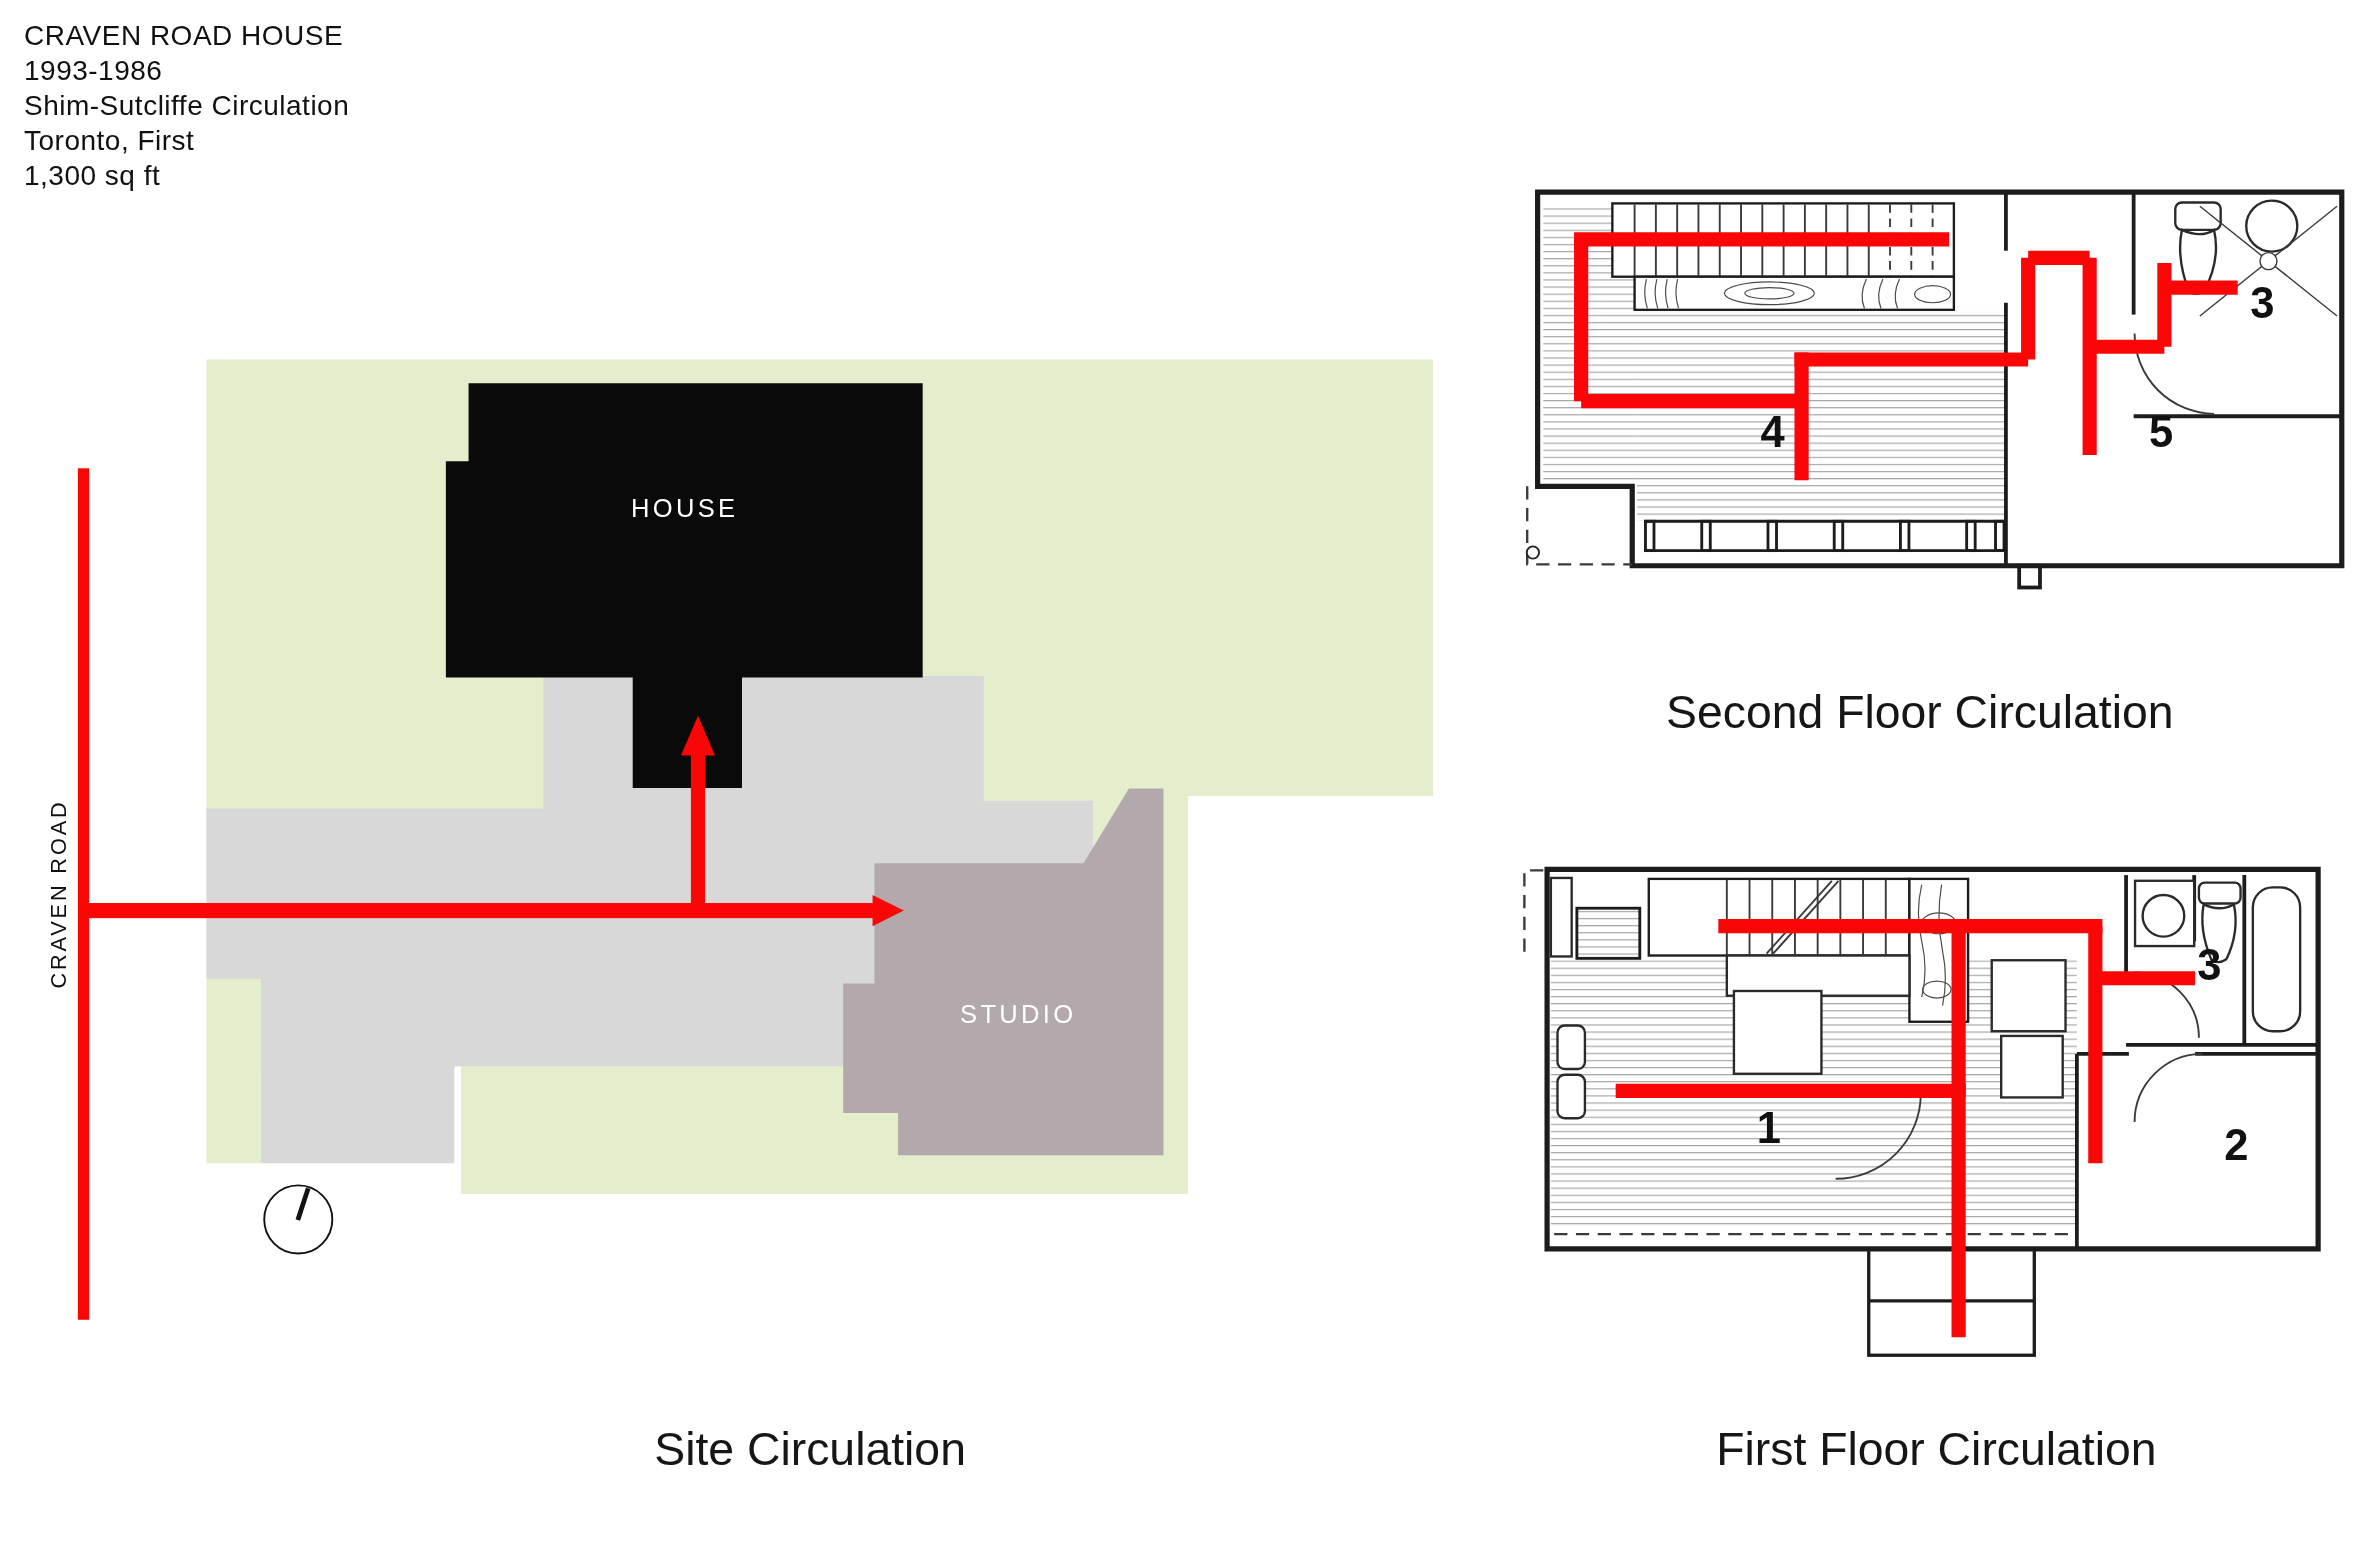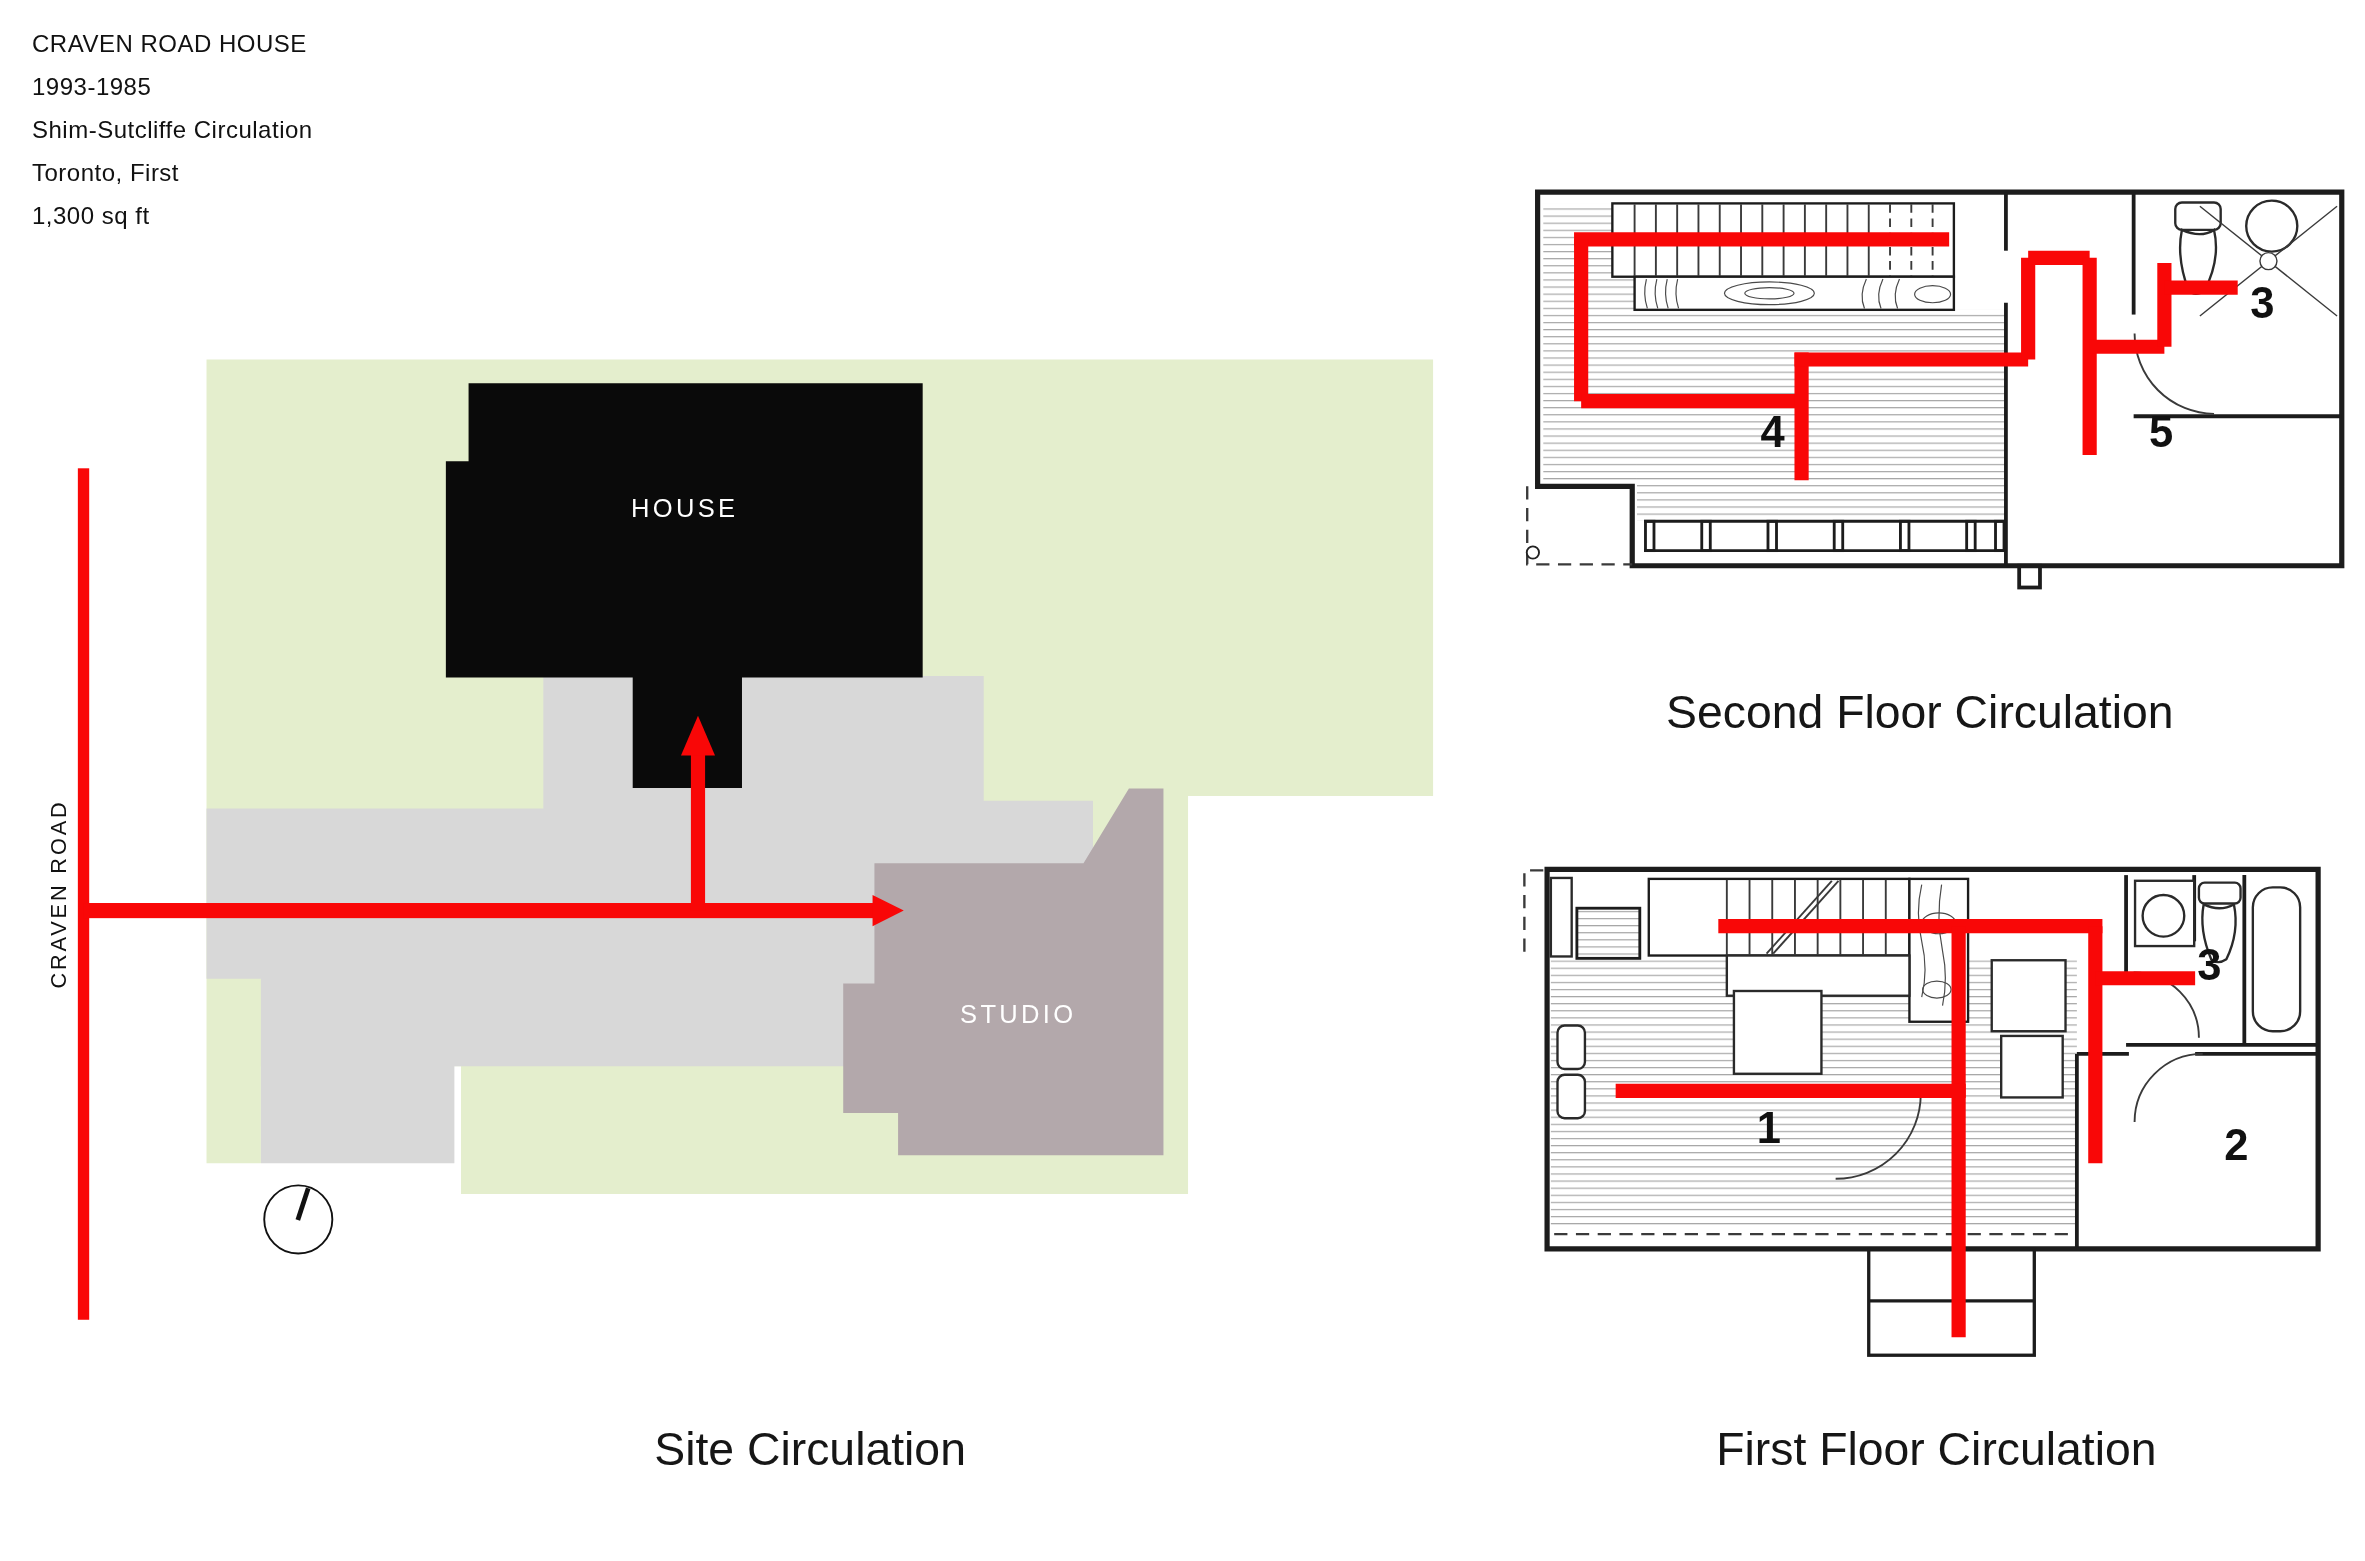--- a/index.html
+++ b/index.html
@@ -1,19 +1,19 @@
 <!DOCTYPE html>
 <html style="font-size:7.6px"><head>
 <meta charset="utf-8">
 <style>
   html,body{margin:0;padding:0;background:#fff;}
   body{width:2413px;height:1561px;position:relative;font-family:"Liberation Sans",sans-serif;}
   .scene{position:absolute;left:0;top:0;}
   .header{position:absolute;left:24px;top:18px;color:#111;}
-  .header p{margin:8px;font-size:24px;line-height:35px;letter-spacing:0.5px;}
+  .header p{margin:0;font-size:28px;line-height:35px;letter-spacing:0.5px;}
   text{font-family:"Liberation Sans",sans-serif;}
   .cap{font-size:98px;fill:#161616;}
   .bldg-label{font-size:54px;fill:#ffffff;letter-spacing:7px;}
   .road-label{font-size:46px;fill:#111;letter-spacing:6px;}
   .room-num{font-size:92px;font-weight:700;fill:#111;}
   .wall{stroke:#1c1c1c;fill:none;}
   .thin{stroke:#3a3a3a;fill:none;}
   .grain{stroke:#4a4a4a;stroke-width:2.5;fill:none;}
   .fixture{stroke:#2a2a2a;stroke-width:5;fill:#fff;}
   .redlines{fill:none;stroke-width:30;}
@@ -233,18 +233,18 @@
     </g>
     <text class="room-num" x="3739" y="2416" text-anchor="middle">1</text>
     <text class="room-num" x="4727" y="2452" text-anchor="middle">2</text>
     <text class="room-num" x="4670" y="2072" text-anchor="middle">3</text>
     <text class="cap" x="4093" y="3098" text-anchor="middle">First Floor Circulation</text>
   </g>
 </svg>
 
 <div class="header">
   <p>CRAVEN ROAD HOUSE</p>
-  <p>1993-1985</p>
+  <p>1993-1986</p>
   <p>Shim-Sutcliffe Circulation</p>
   <p>Toronto, First</p>
   <p>1,300 sq ft</p>
 </div>
 
 
 </body></html>

